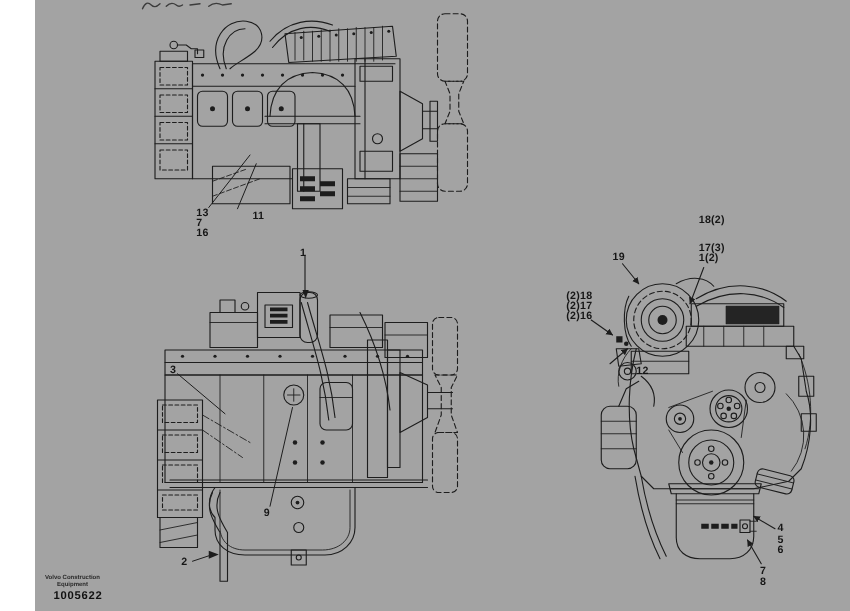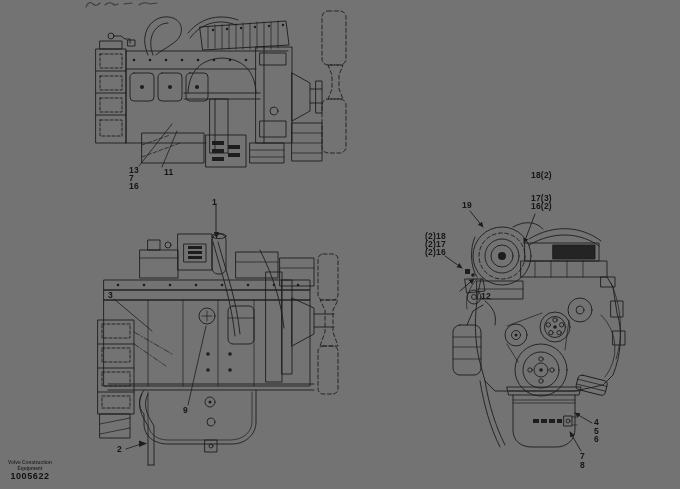--- a/index.html
+++ b/index.html
@@ -1,24 +1,24 @@
 <!DOCTYPE html>
 <html><head>
 <meta charset="utf-8">
 <style>
   html,body{margin:0;padding:0;}
   body{width:680px;height:489px;background:#ffffff;position:relative;overflow:hidden;
        font-family:"Liberation Sans",sans-serif;}
-  .stage{position:absolute;inset:0;background:#737373;}
+  .stage{position:absolute;inset:0;background:#a3a3a3;margin-left:28px;}
   .view{position:absolute;}
   .co{position:absolute;font:bold 8.5px/8.5px "Liberation Sans",sans-serif;color:#161616;
       white-space:nowrap;letter-spacing:.2px;}
   .footer{position:absolute;left:6px;top:460px;width:48px;text-align:center;color:#2a2a2a;}
   .footer .l1,.footer .l2{font:bold 4.8px/5.6px "Liberation Sans",sans-serif;}
-  .footer .num{font:bold 9px/10px "Liberation Sans",sans-serif;letter-spacing:.6px;color:#111;}
+  .footer .num{font:bold 9px/10px "Liberation Sans",sans-serif;letter-spacing:.6px;color:#111;text-align:right;}
   svg{display:block;}
 </style>
 </head>
 <body>
 
 <div class="stage">
 
   <svg class="view" style="left:84px;top:0" width="76" height="9" viewBox="0 0 76 9">
     <g fill="none" stroke="#3c3c3c" stroke-width="1.1" stroke-linecap="round">
       <path d="M2,7 Q5,0 9,4 Q12,7 16,3"></path>
@@ -323,31 +323,31 @@
       <rect x="108" y="236" width="6" height="4"></rect>
         <rect x="116" y="236" width="6" height="4"></rect>
       <rect x="124" y="236" width="6" height="4"></rect>
         <rect x="132" y="236" width="5" height="4"></rect>
     </g>
   </svg>
 
   <div class="co" style="left:129px;top:166px">13</div>
   <div class="co" style="left:129px;top:174px">7</div>
   <div class="co" style="left:129px;top:182px">16</div>
-  <div class="co" style="left:164px;top:168px">11</div>
+  <div class="co" style="left:174px;top:168px">11</div>
 
   <div class="co" style="left:212px;top:198px">1</div>
   <div class="co" style="left:108px;top:291px">3</div>
   <div class="co" style="left:183px;top:406px">9</div>
   <div class="co" style="left:117px;top:445px">2</div>
 
   <div class="co" style="left:462px;top:201px">19</div>
   <div class="co" style="left:531px;top:171px">18(2)</div>
   <div class="co" style="left:531px;top:194px">17(3)</div>
-  <div class="co" style="left:531px;top:202px">16(2)</div>
+  <div class="co" style="left:531px;top:202px">1(2)</div>
   <div class="co" style="left:425px;top:232px">(2)18</div>
   <div class="co" style="left:425px;top:240px">(2)17</div>
   <div class="co" style="left:425px;top:248px">(2)16</div>
   <div class="co" style="left:481px;top:292px">12</div>
   <div class="co" style="left:594px;top:418px">4</div>
   <div class="co" style="left:594px;top:427px">5</div>
   <div class="co" style="left:594px;top:435px">6</div>
   <div class="co" style="left:580px;top:452px">7</div>
   <div class="co" style="left:580px;top:461px">8</div>
 

